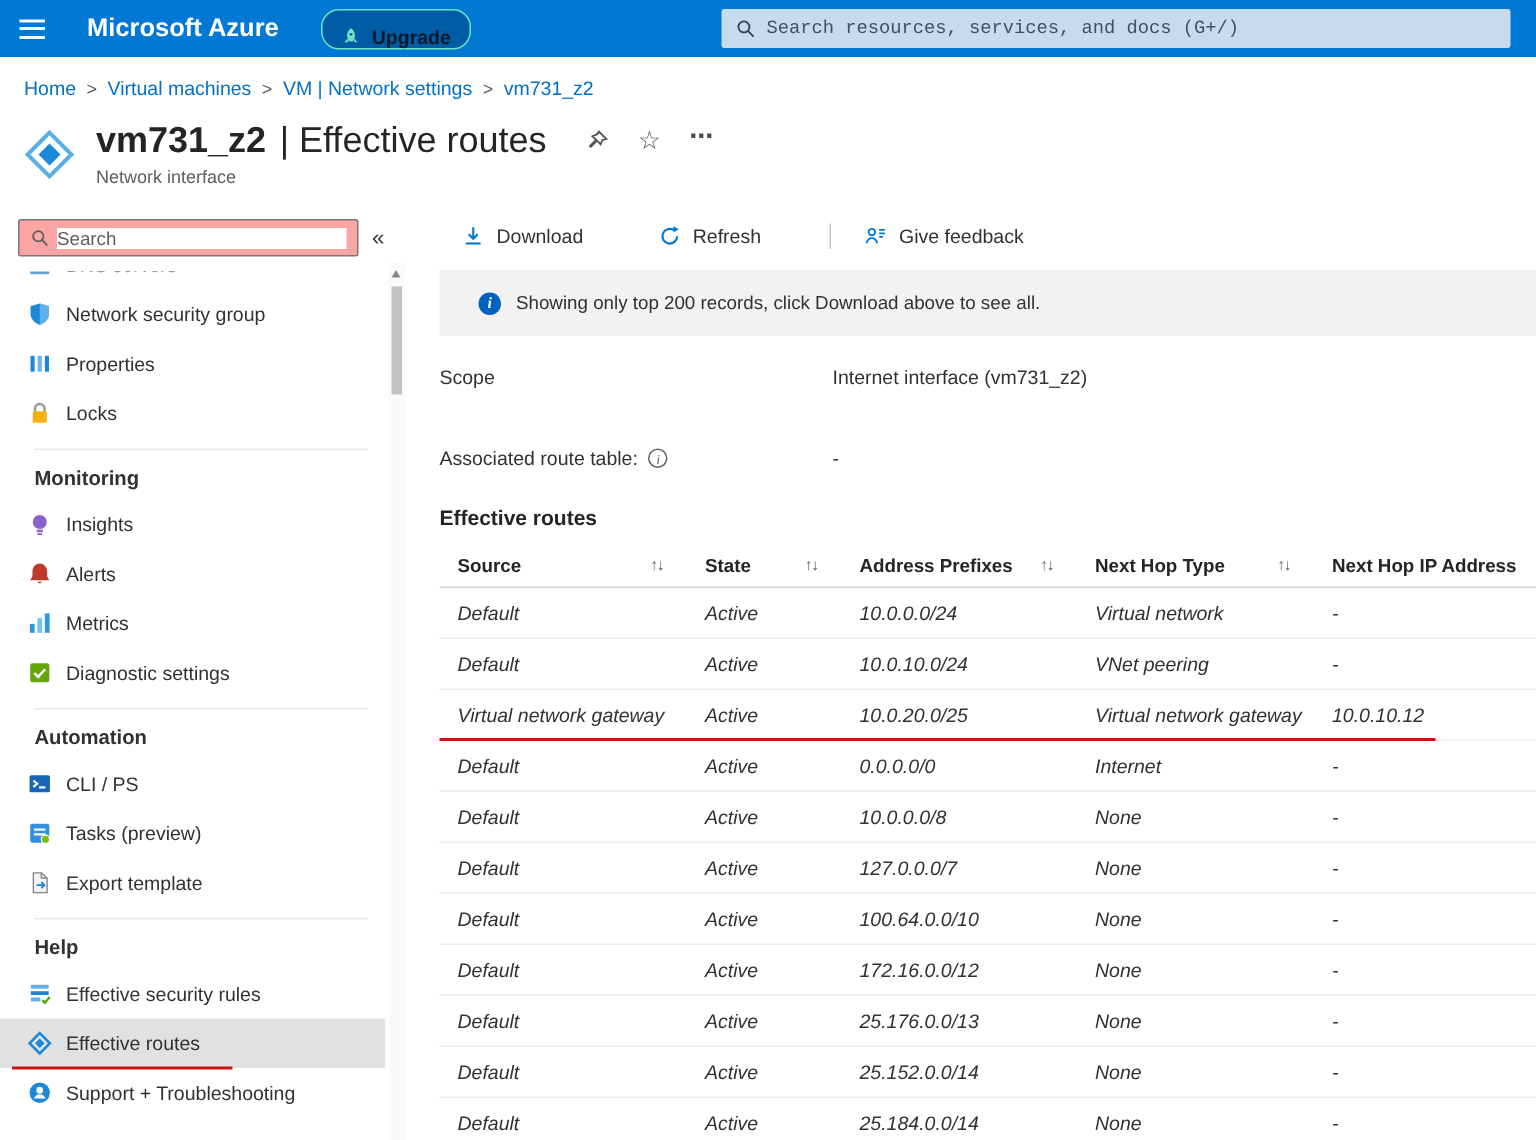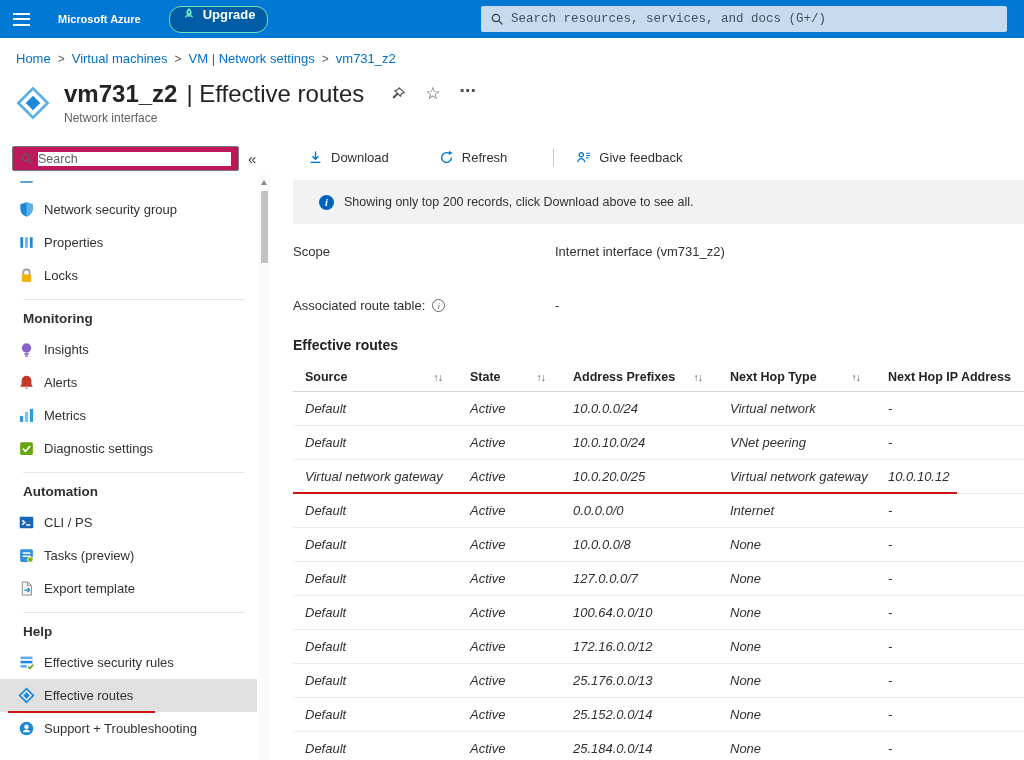--- a/index.html
+++ b/index.html
@@ -5,22 +5,22 @@
   :root { --accent:#0078d4; --annot:#cc1414; }
   * { margin:0; padding:0; box-sizing:border-box; }
   html,body { width:1024px; height:760px; overflow:hidden; background:#fff;
     font-family:"Liberation Sans","DejaVu Sans",sans-serif; color:#323130; }
   .app { position:absolute; inset:0; }
 
   
   .topbar { position:absolute; top:0; left:0; right:0; height:38px; background:var(--accent); display:flex; align-items:center; z-index:5; }
   .hamburger { width:42px; height:38px; display:flex; flex-direction:column; justify-content:center; align-items:center; gap:3.5px; cursor:pointer; }
   .hamburger i { width:17px; height:2px; background:#fff; }
-  .brand { color:#fff; font-size:11px; font-weight:700; margin-left:16px; cursor:pointer; }
-  .upgrade { display:flex; align-items:flex-start; gap:7px; margin-left:28px; height:27px; padding:0 12px; background:rgba(0,0,0,.22); border:1px solid #6ce4c0; border-radius:12px; color:#ffffff; font-size:13px; font-weight:600; cursor:pointer; font-family:inherit; }
+  .brand { color:#fff; font-size:17px; font-weight:700; margin-left:16px; cursor:pointer; }
+  .upgrade { display:flex; align-items:flex-end; gap:7px; margin-left:28px; height:27px; padding:0 12px; background:rgba(0,0,0,.22); border:1px solid #6ce4c0; border-radius:12px; color:#0f172a; font-size:13px; font-weight:600; cursor:pointer; font-family:inherit; }
   .topsearch { position:absolute; left:481px; right:17px; top:6px; height:26px; background:#c6dbee; border-radius:2px; display:flex; align-items:center; padding:0 9px; gap:7px; }
   .topsearch input { flex:1; border:0; background:transparent; outline:none; font-size:12.5px; color:#2e3b46; font-family:Liberation Mono, monospace; }
   .topsearch input::placeholder { color:#3e5261; opacity:1; }
 
   
   .breadcrumb { position:absolute; top:51px; left:16px; display:flex; align-items:center; gap:7px; font-size:13px; }
   .crumb { color:#0070c9; cursor:pointer; }
   .crumb-sep { color:#605e5c; font-size:12px; }
 
   
@@ -32,21 +32,21 @@
   .t2 { font-size:24px; font-weight:400; color:#252423; margin-left:9px; }
   .title-actions { display:flex; align-items:center; gap:19px; margin-left:26px; color:#52504e; }
   .ticon { width:16px; height:16px; cursor:pointer; }
   .star-glyph { font-size:17px; line-height:16px; cursor:pointer; }
   .more-glyph { font-size:16px; font-weight:700; letter-spacing:1px; cursor:pointer; margin-top:-7px; }
   .subtitle { font-size:12px; color:#605e5c; margin-top:3px; }
 
   
   .sidebar { position:absolute; top:135px; left:0; width:270px; bottom:0; background:#fff; }
   .sb-top { display:flex; align-items:center; padding:11px 0 0 12px; }
-  .sb-search { width:227px; height:25px; border:1px solid #7a7875; border-radius:2px; display:flex; align-items:center; gap:5px; padding:0 7px; background:#be185d; }
+  .sb-search { width:227px; height:25px; border:1px solid #7a7875; border-radius:2px; display:flex; align-items:center; gap:5px; padding:0 7px; background:#fca5a5; }
   .sb-search svg { flex:none; }
   .sb-search input { flex:1; min-width:0; border:0; outline:none; font-size:12.5px; font-family:inherit; color:#323130; }
   .sb-search input::placeholder { color:#605e5c; opacity:1; }
   .collapse { margin-left:9px; border:0; background:none; font-size:15px; color:#3b3a39; cursor:pointer; font-family:inherit; }
   .sb-list { position:absolute; top:46px; left:0; right:13px; bottom:0; overflow:hidden; }
   .sb-item { display:flex; align-items:center; height:33px; padding:0 6px 0 18px; font-size:13px; cursor:pointer; position:relative; }
   .sb-item.selected { background:#e1e1e1; }
   .sb-item.partial { margin-top:-21px; }
   .sb-icon { width:17px; height:17px; margin-right:9px; flex:none; display:inline-flex; }
   .sb-icon svg { width:100%; height:100%; }

